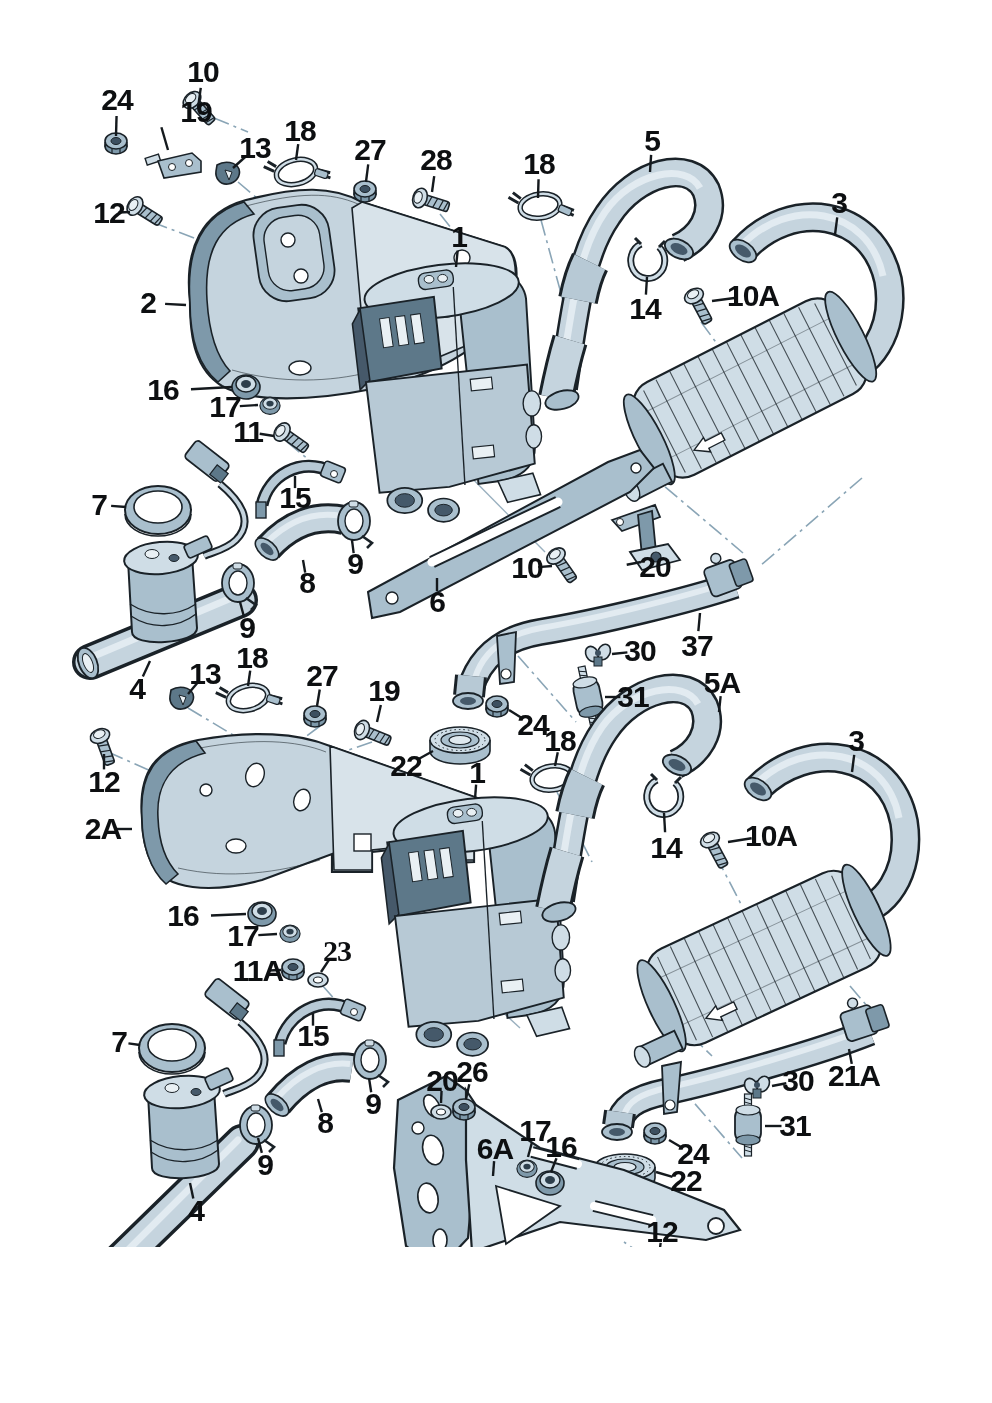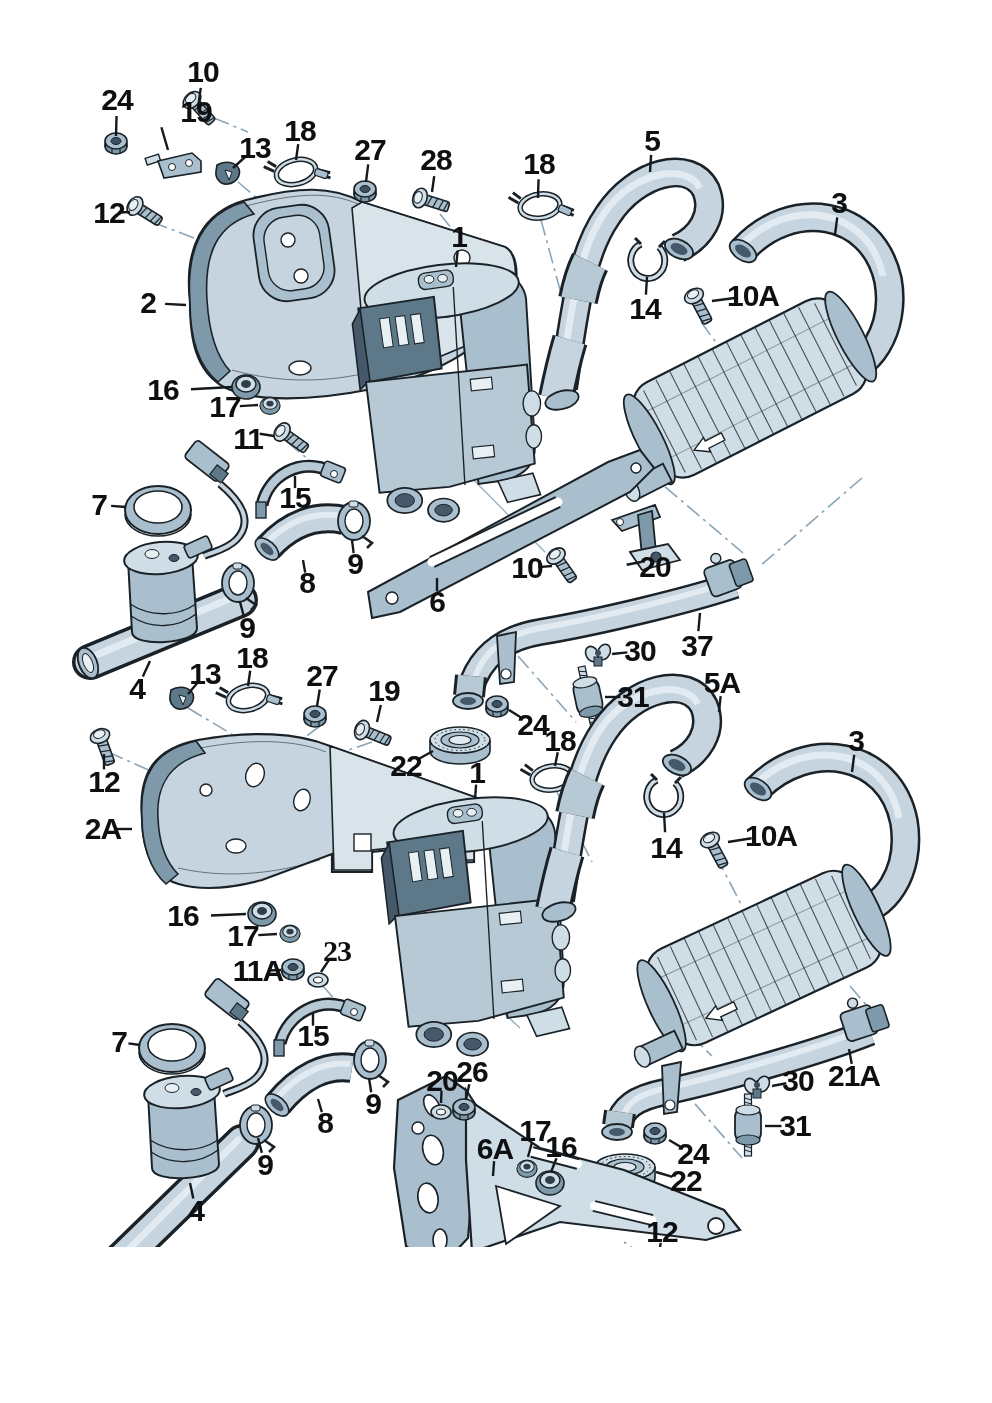--- a/index.html
+++ b/index.html
@@ -508,21 +508,21 @@
       <div class="callout" style="left: 459px; top: 237px;">1</div>
       <div class="callout" style="left: 539px; top: 164px;">18</div>
       <div class="callout" style="left: 652px; top: 141px;">5</div>
       <div class="callout" style="left: 839px; top: 203px;">3</div>
       <div class="callout" style="left: 645px; top: 309px;">14</div>
       <div class="callout" style="left: 753px; top: 296px;">10A</div>
       <div class="callout" style="left: 109px; top: 213px;">12</div>
       <div class="callout" style="left: 148px; top: 303px;">2</div>
       <div class="callout" style="left: 163px; top: 390px;">16</div>
       <div class="callout" style="left: 225px; top: 407px;">17</div>
-      <div class="callout" style="left: 248px; top: 432px; margin-top: 7px;">11</div>
+      <div class="callout" style="left: 248px; top: 432px;">11</div>
       <div class="callout" style="left: 99px; top: 505px;">7</div>
       <div class="callout" style="left: 295px; top: 498px;">15</div>
       <div class="callout" style="left: 355px; top: 564px;">9</div>
       <div class="callout" style="left: 307px; top: 583px;">8</div>
       <div class="callout" style="left: 247px; top: 628px;">9</div>
       <div class="callout" style="left: 137px; top: 689px;">4</div>
       <div class="callout" style="left: 527px; top: 568px;">10</div>
       <div class="callout" style="left: 615px; top: 567px; margin-left: 40px;">20</div>
       <div class="callout" style="left: 437px; top: 602px;">6</div>
       <div class="callout" style="left: 697px; top: 646px;">37</div>

